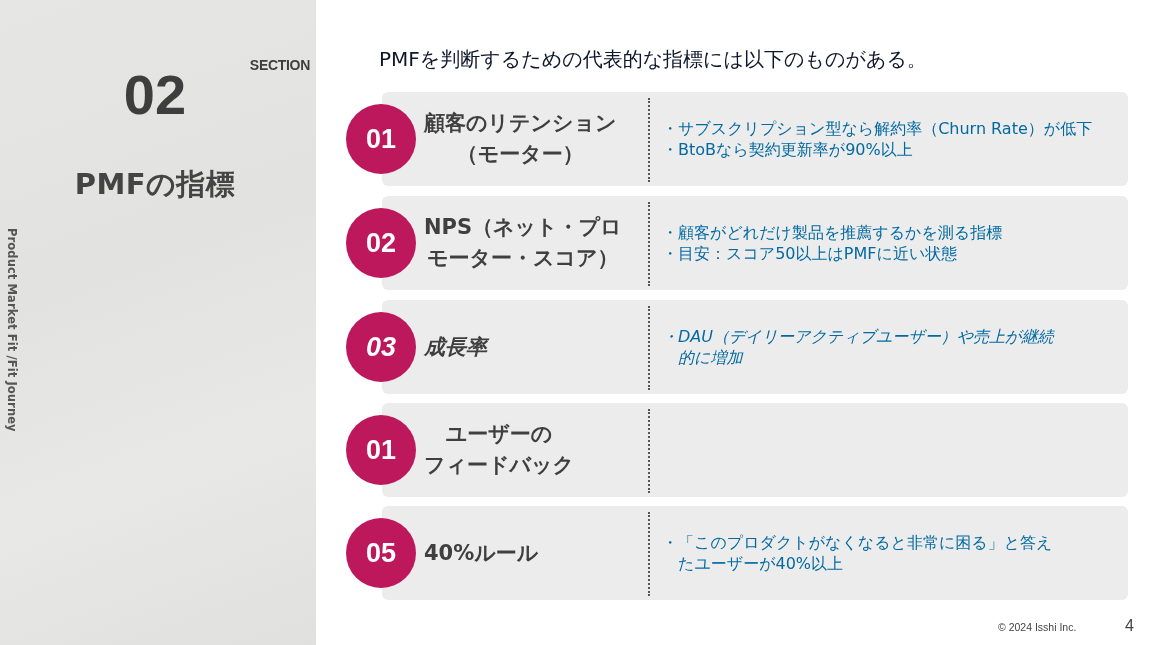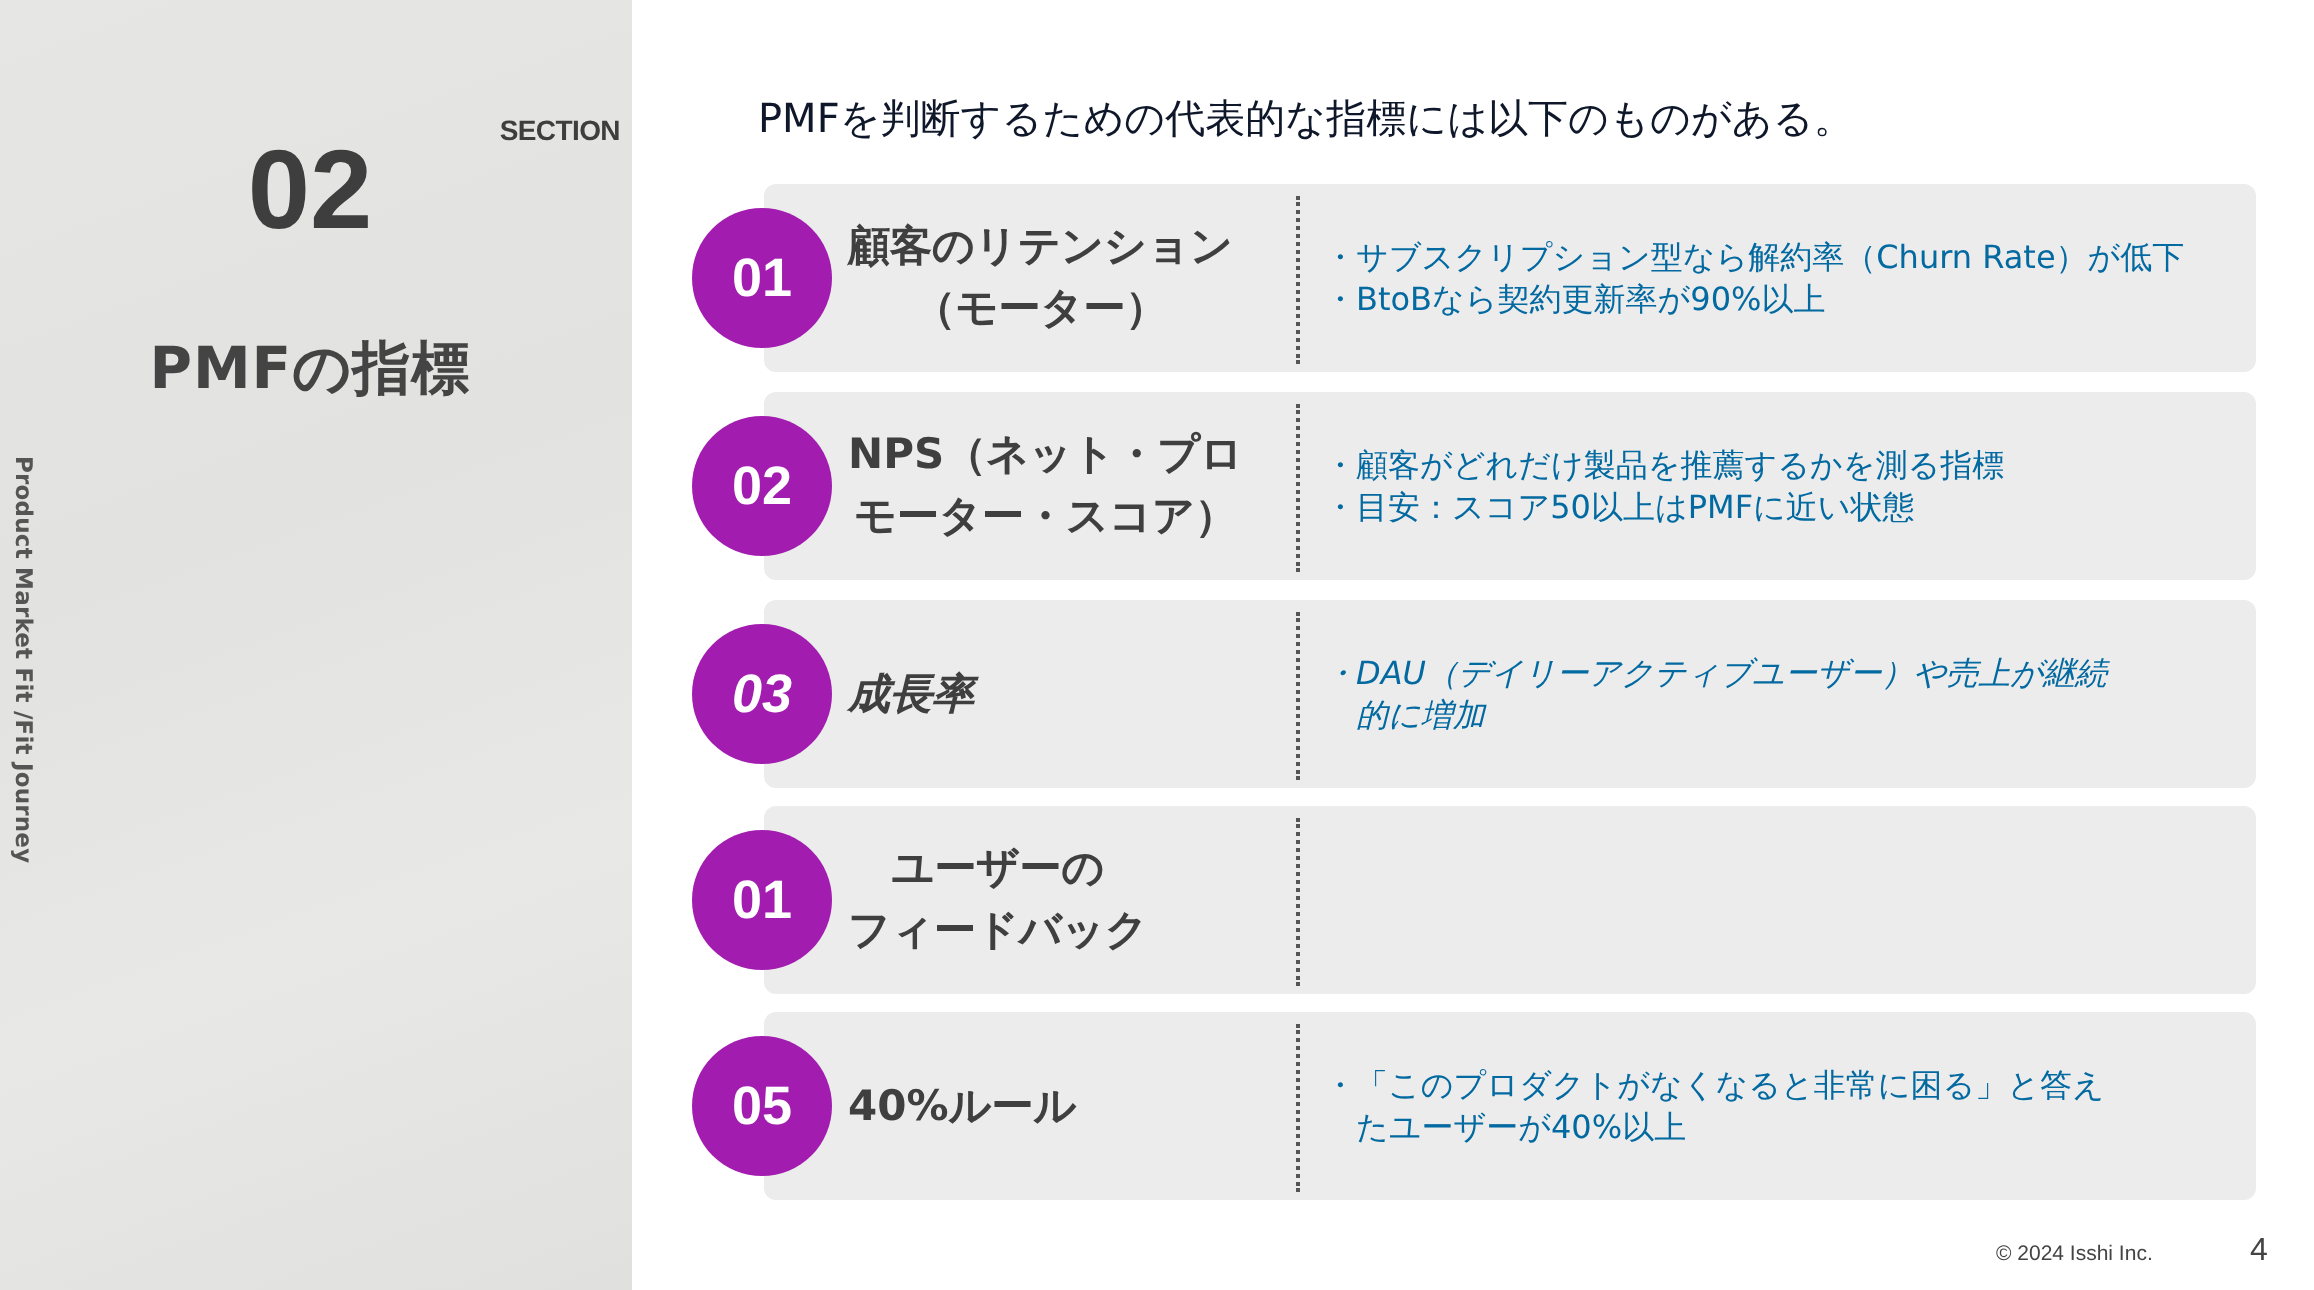--- a/index.html
+++ b/index.html
@@ -38,21 +38,21 @@
       position: absolute; left: 379px; top: 46px;
       font-size: 20px; color: #0f172a; white-space: nowrap;
     }
     .row { position: absolute; left: 346px; width: 782px; height: 94px; }
     .card {
       position: absolute; left: 36px; top: 0; width: 746px; height: 94px;
       background: #ececec; border-radius: 6px;
     }
     .circle {
       position: absolute; left: 0; top: 12px; width: 70px; height: 70px;
-      border-radius: 50%; background: #a21caf;
+      border-radius: 50%; background: #be185d;
       display: flex; align-items: center; justify-content: center;
       font-family: "Liberation Sans", sans-serif; font-weight: bold; font-size: 27px;
       color: #ffffff;
     }
     .metric-name {
       position: absolute; left: 78px; width: 216px; top: 0; height: 94px;
       display: flex; align-items: center; justify-content: flex-start; text-align: center;
       font-weight: bold; font-size: 21px; line-height: 31px; color: #3f3f3f;
     }
     .divider {

